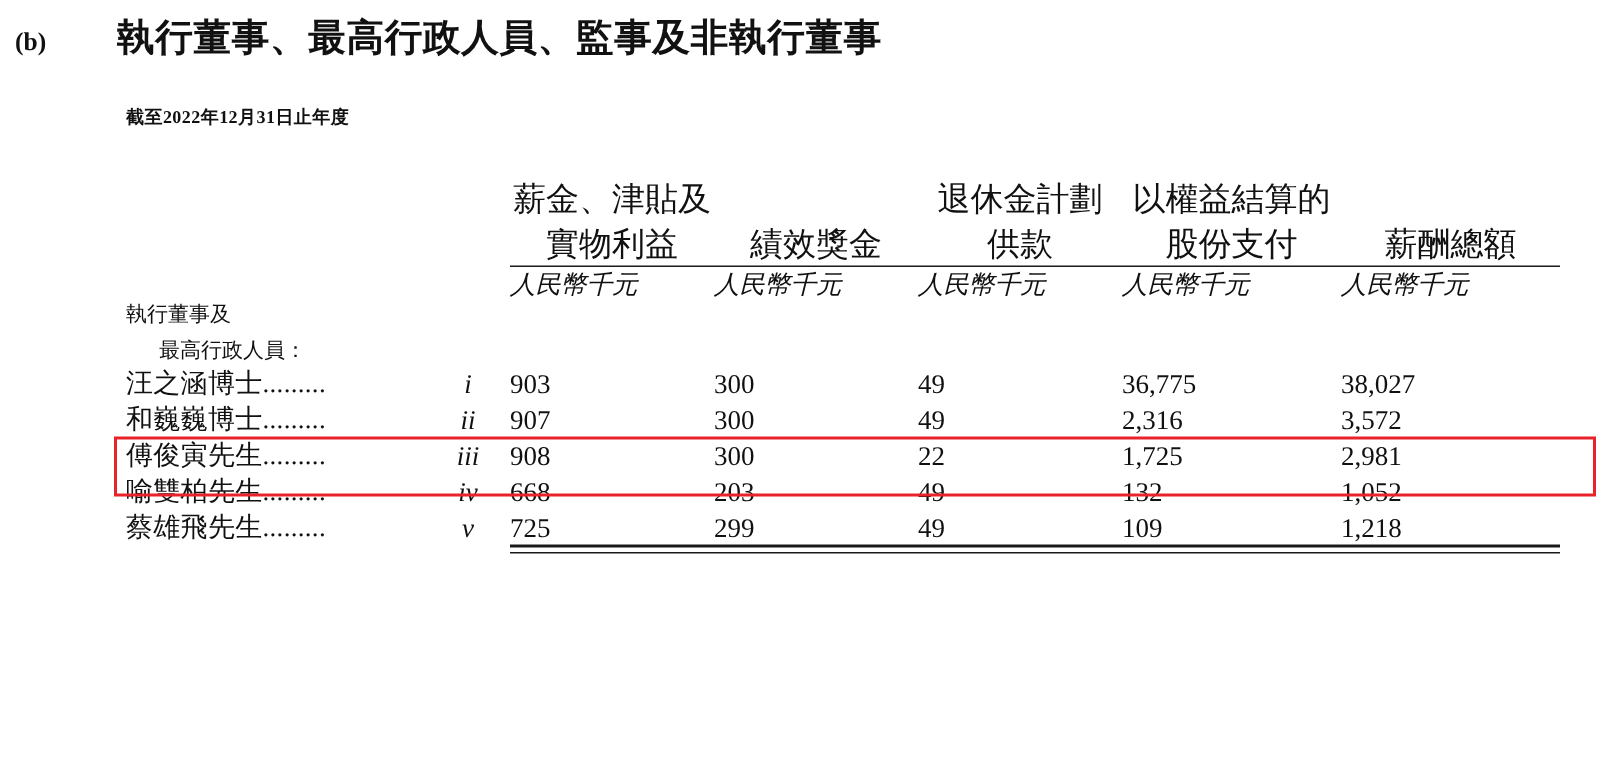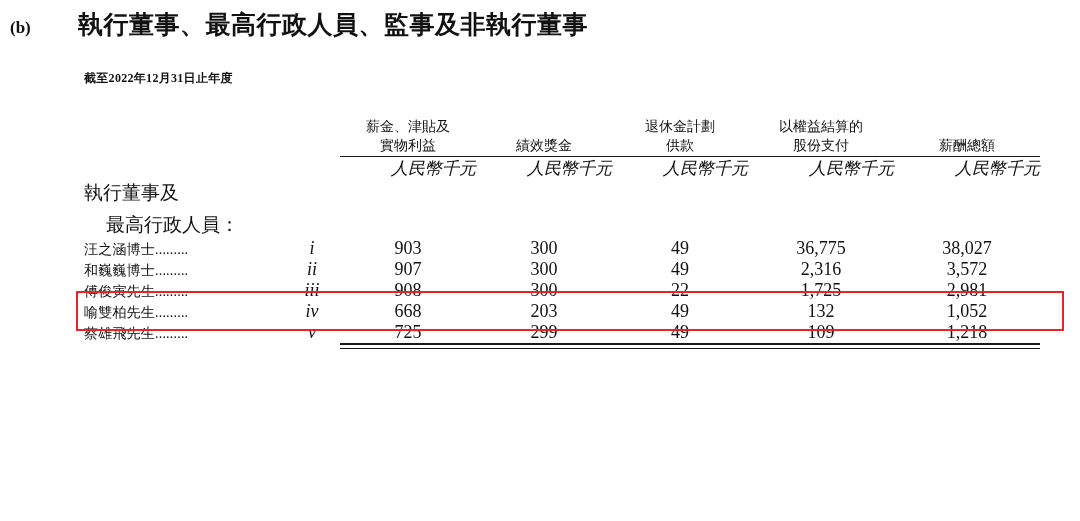--- a/index.html
+++ b/index.html
@@ -61,68 +61,68 @@
     vertical-align: bottom;
     font-weight: normal;
   }
   
   .col-name  { width: 200px; }
   .col-ref   { width: 56px; }
   .col-num   { width: 136px; }
   .col-num-w { width: 146px; }
 
   th.hdr {
-    font-size: 14px;
+    font-size: 22px;
     line-height: 1.35;
     padding-bottom: 4px;
     white-space: nowrap;
   }
   th.hdr .hl { display: block; }
   td.unit {
-    text-align: right;
+    text-align: left;
     font-style: italic;
     font-size: 17px;
     padding-top: 6px;
     padding-bottom: 10px;
     white-space: nowrap;
   }
   .rule-cell {
     height: 1px;
     padding: 0;
   }
   .rule {
     border-top: 1px solid #1a1a1a;
     height: 0;
     font-size: 0;
     line-height: 0;
   }
   td.group {
-    font-size: 19px;
+    font-size: 14px;
     padding-top: 12px;
     white-space: nowrap;
   }
   td.group.indent {
     padding-left: 22px;
     padding-top: 6px;
     margin-top: 24px;
   }
   td.name {
-    font-size: 14px;
+    font-size: 18px;
     white-space: nowrap;
     padding-top: 7px;
     letter-spacing: 0.2px;
   }
   td.ref {
     text-align: center;
     font-style: italic;
     font-size: 18px;
     padding-top: 7px;
   }
   td.num {
-    text-align: center;
+    text-align: left;
     font-size: 18px;
     padding-top: 7px;
     padding-right: 4px;
     white-space: nowrap;
   }
   .subtotal-rule td { padding-top: 8px; }
   .subtotal-rule .rule { border-top: 1px solid #1a1a1a; }
   tr.total-row td.num { padding-top: 10px; }
   .double-rule-top {
     border-top: 1px solid #1a1a1a;

